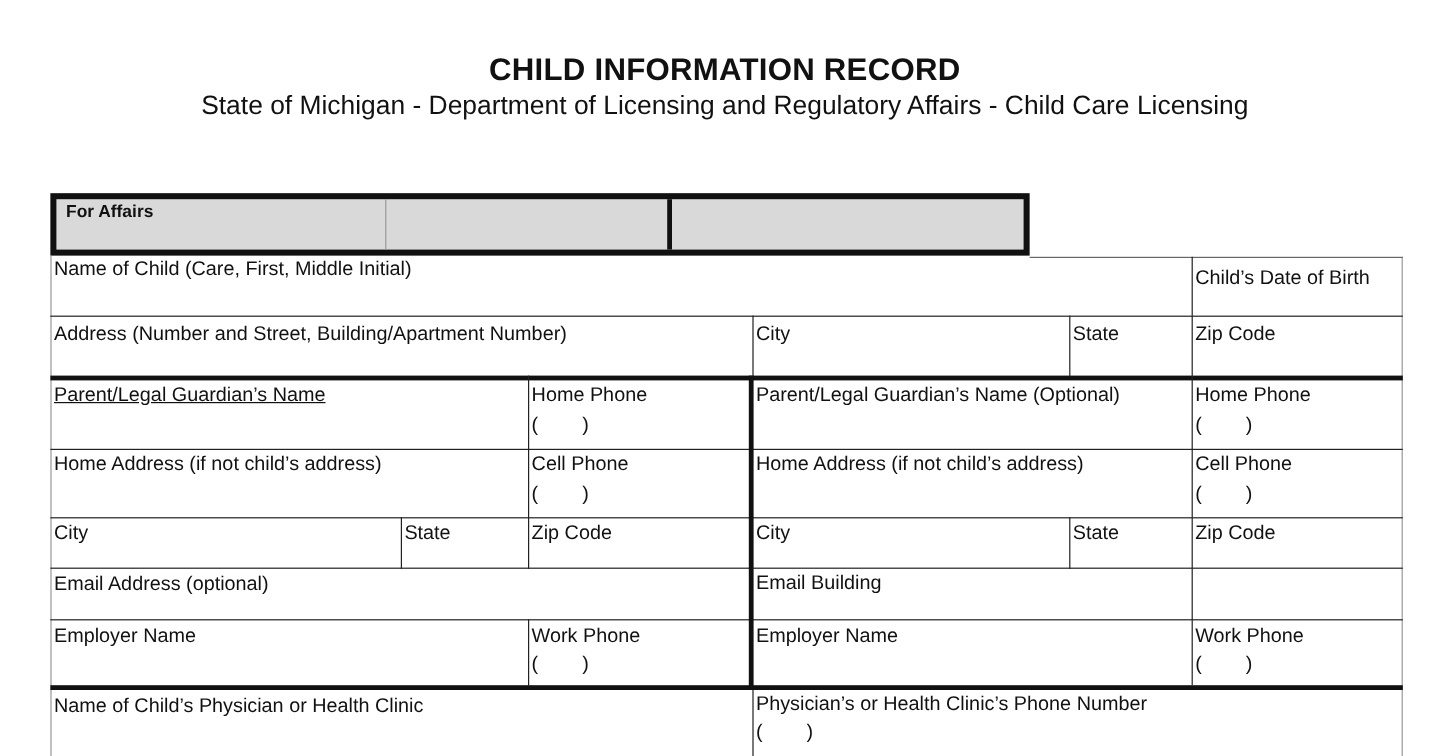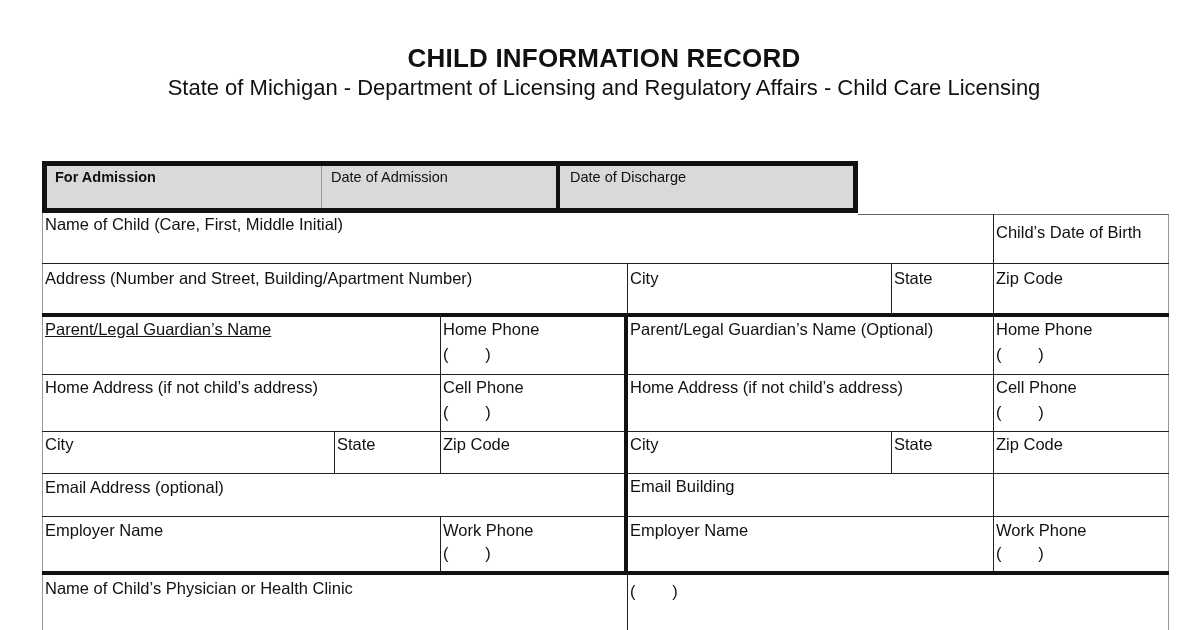--- a/index.html
+++ b/index.html
@@ -20,30 +20,24 @@
 </head>
 <body>
 
 <div class="abs title">CHILD INFORMATION RECORD</div>
 <div class="abs subtitle">State of Michigan - Department of Licensing and Regulatory Affairs - Child Care Licensing</div>
 <div class="abs instr">
 </div>
 
 <div class="abs provider">
   <div class="pcell b" style="left:0;width:270px;">
-    <div>For Admission</div>
+    <div>For Affairs</div>
   </div>
   <div class="pdiv thin" style="left:274px;"></div>
-  <div class="pcell" style="left:276px;width:232px;padding-left:8px;">
-    <span>Date of Admission</span>
-  </div>
   <div class="pdiv" style="left:509px;"></div>
-  <div class="pcell" style="left:513px;width:290px;padding-left:10px;">
-    <span>Date of Discharge</span>
-  </div>
 </div>
 
 <div class="line" style="left:42px;top:213px;width:1px;height:417px;background:#999;"></div>
 <div class="line" style="left:1168px;top:214px;width:1px;height:416px;background:#999;"></div>
 <div class="line" style="left:858px;top:214px;width:311px;height:1px;background:#666;"></div>
 
 <div class="line" style="left:42px;top:263px;width:1127px;height:1px;"></div>
 <div class="line" style="left:42px;top:313px;width:1127px;height:4px;background:#111;"></div>
 <div class="line" style="left:42px;top:374px;width:1127px;height:1px;"></div>
 <div class="line" style="left:42px;top:431px;width:1127px;height:1px;"></div>
@@ -146,14 +140,15 @@
 </div>
 <div class="cell" style="left:994px;top:517px;width:174px;height:54px;padding-top:4px;">
   <span>Work Phone</span>
   <span class="paren" style="margin-top:4px;">(        )</span>
 </div>
 
 <div class="cell" style="left:43px;top:575px;width:584px;height:55px;padding-top:4px;">
   <span>Name of Child’s Physician or Health Clinic</span>
 </div>
 <div class="cell" style="left:628px;top:575px;width:540px;height:55px;padding-top:3px;">
+  <span>Physician’s or Health Clinic’s Phone Number</span>
   <span class="paren" style="margin-top:4px;">(        )</span>
 </div>
 
 </body></html>

